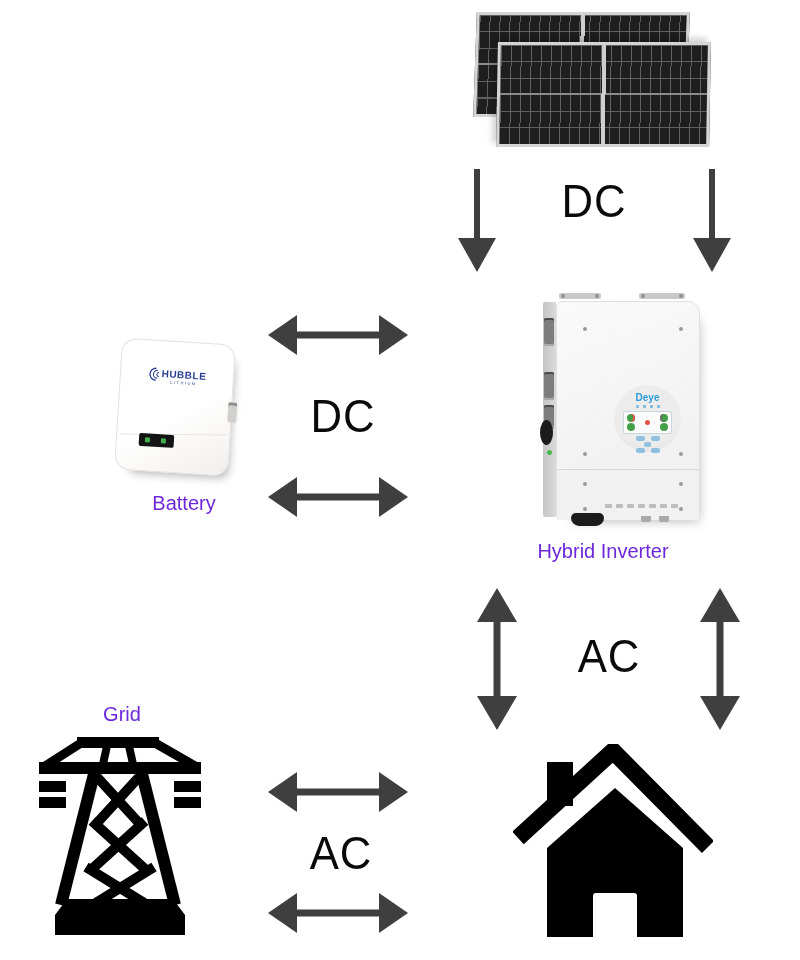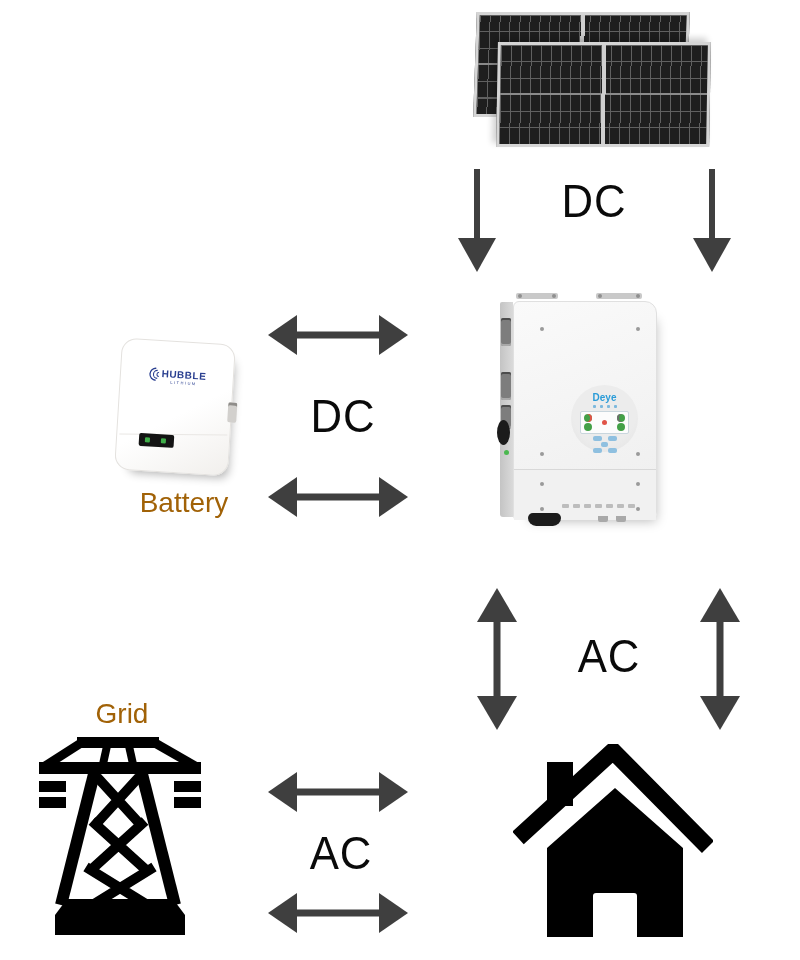--- a/index.html
+++ b/index.html
@@ -7,21 +7,21 @@
     position:relative;width:800px;height:960px;background:#ffffff;overflow:hidden;
     font-family:"Liberation Sans",sans-serif;
   }
   
   .flow-label{
     position:absolute;transform:translate(-50%,-50%) scaleX(.95);
     font-size:46px;color:#0a0a0a;font-weight:400;letter-spacing:1px;white-space:nowrap;
   }
   .node-label{
     position:absolute;transform:translate(-50%,-50%);
-    font-size:28px;color:#a16207;white-space:nowrap;
+    font-size:20px;color:#6d28d9;white-space:nowrap;
   }
   .arrow{position:absolute;}
   .arrow svg{display:block;width:100%;height:100%;}
   .arrow-fill{fill:#3f3f3f;}
   
   .panel{
     position:absolute;width:213px;height:105px;box-sizing:border-box;
     border:3px solid #d5d5d5;
     background:
       linear-gradient(90deg,rgba(0,0,0,0) calc(50% - 2px),#cfcfcf calc(50% - 2px),#cfcfcf calc(50% + 2px),rgba(0,0,0,0) calc(50% + 2px)),
@@ -50,21 +50,21 @@
   .battery-screen{
     position:absolute;left:22px;top:93px;width:35px;height:13px;background:#141414;border-radius:2px;
   }
   .battery-screen i{position:absolute;top:4px;width:5px;height:5px;background:#3fae49;border-radius:1px;}
   .battery-screen i.b1{left:6px;} .battery-screen i.b2{left:22px;}
   .battery-tab{
     position:absolute;right:-6px;top:57px;width:9px;height:20px;background:#d2d0cd;border-radius:2px;
     box-shadow:inset 0 3px 0 #8f8d8a;
   }
   
-  .inverter{position:absolute;left:500px;top:288px;width:158px;height:242px;}
+  .inverter{position:absolute;left:543px;top:288px;width:158px;height:242px;}
   .inv-bracket{position:absolute;height:6px;background:#c9c9c9;border-radius:2px;top:5px;}
   .inv-bracket.left{left:16px;width:42px;} .inv-bracket.right{left:96px;width:46px;}
   .inv-bracket i{position:absolute;top:1px;width:4px;height:4px;background:#8f8f8f;border-radius:50%;}
   .inv-bracket i.e1{left:2px;} .inv-bracket i.e2{right:2px;}
   .inv-side{position:absolute;left:0;top:14px;width:13px;height:215px;background:linear-gradient(90deg,#c4c4c4,#dadada);border-radius:2px 0 0 3px;}
   .inv-side .conn{position:absolute;left:1px;width:10px;background:#7d7d7d;border-radius:2px;box-shadow:inset 0 2px 0 #4c4c4c,inset 0 -2px 0 #a9a9a9;}
   .conn.c1{top:16px;height:28px;} .conn.c2{top:70px;height:28px;} .conn.c3{top:103px;height:24px;}
   .inv-knob{position:absolute;left:-3px;top:118px;width:13px;height:25px;background:#1b1b1b;border-radius:50%;}
   .inv-led{position:absolute;left:4px;top:148px;width:5px;height:5px;background:#4bb84f;border-radius:50%;}
   .inv-face{
@@ -213,20 +213,21 @@
           <div class="row"><i style="width:7px;"></i></div>
           <div class="row"><i></i><i></i></div>
         </div>
       </div>
       <div class="vents"><i></i><i></i><i></i><i></i><i></i><i></i><i></i></div>
       <div class="inv-foot"></div>
       <div class="inv-leg l1"></div>
       <div class="inv-leg l2"></div>
     </div>
   </div>
+  <div class="node-label" style="left:603px;top:551px;">Hybrid Inverter</div>
 
   <div class="arrow" style="left:476px;top:587px;width:42px;height:144px;">
     <svg viewBox="0 0 42 144">
         <g class="arrow-fill">
           <rect x="17.5" y="30" width="7" height="84"></rect>
           <polygon points="1,35 41,35 21,1"></polygon>
           <polygon points="1,109 41,109 21,143"></polygon>
         </g>
       </svg>
   </div>

